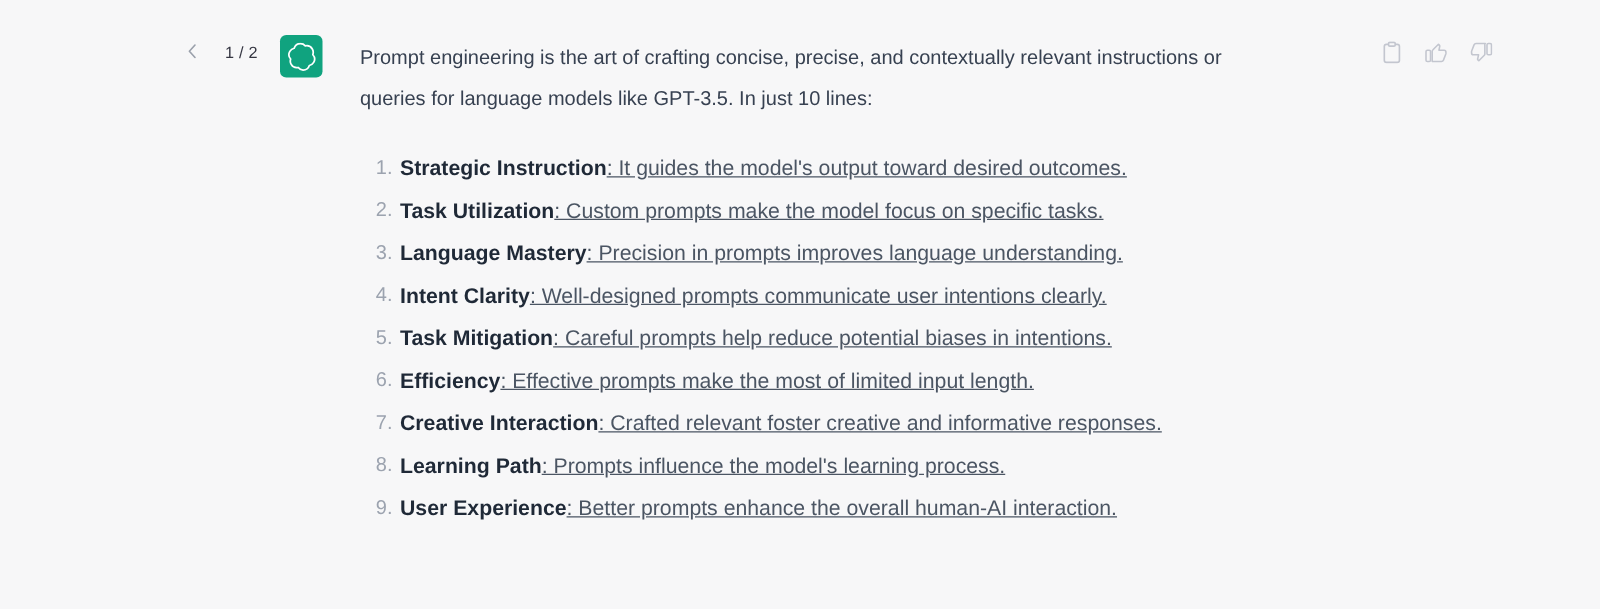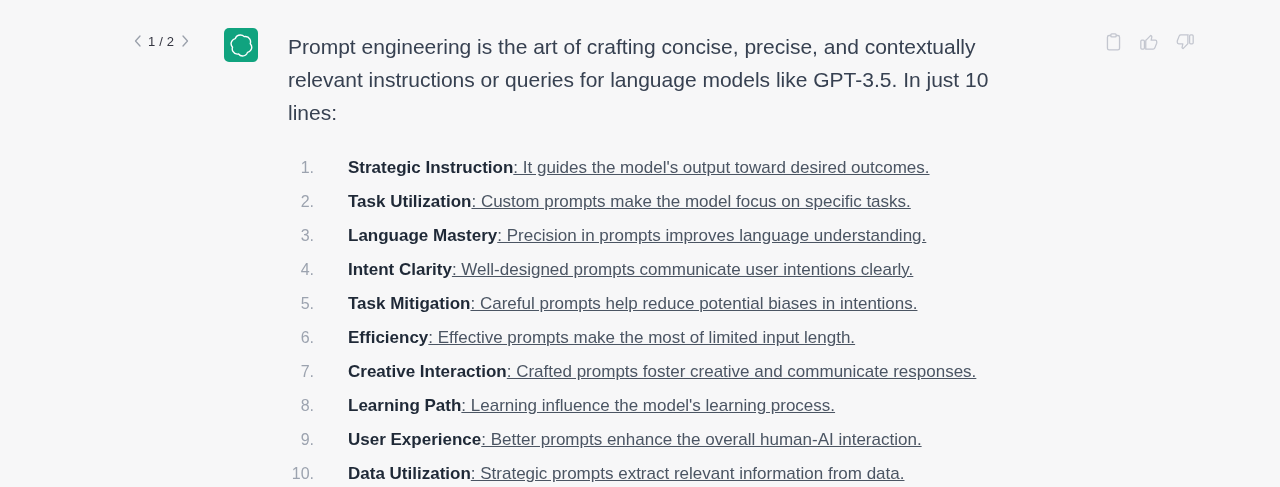--- a/index.html
+++ b/index.html
@@ -17,25 +17,25 @@
   .message-row {
     position: relative;
     width: 1280px;
     height: 487px;
     box-sizing: border-box;
   }
 
   
   .pagination {
     position: absolute;
-    left: 132px;
+    left: 148px;
     top: 34px;
     display: flex;
     align-items: center;
-    gap: 6px;
+    gap: 22px;
     color: #9aa0ab;
     font-size: 13px;
     line-height: 1;
     user-select: none;
   }
   .pagination .chev {
     width: 10px;
     height: 14px;
     display: flex;
     align-items: center;
@@ -68,21 +68,21 @@
   
   .content {
     position: absolute;
     left: 288px;
     top: 30px;
     width: 740px;
     color: #343541;
   }
 
   .intro {
-    font-size: 21px;
+    font-size: 16px;
     line-height: 33px;
     color: #374151;
     margin: 0;
     letter-spacing: 0;
   }
 
   .list {
     list-style: none;
     margin: 22px 0 0 0;
     padding: 0;
@@ -99,21 +99,20 @@
     position: absolute;
     left: 0;
     width: 26px;
     text-align: right;
     color: #9ca3af;
     font-size: 16px;
   }
   .list li .term {
     font-weight: bold;
     color: #1f2937;
-    margin-left: 28px;
   }
   .list li .desc {
     color: #4b5563;
     text-decoration: underline;
   }
 
   
   .actions {
     position: absolute;
     right: 85px;
@@ -178,30 +177,27 @@
       <li>
         <span class="marker">4.</span><span class="term">Intent Clarity</span><span class="desc">: Well-designed prompts communicate user intentions clearly.</span>
       </li>
       <li>
         <span class="marker">5.</span><span class="term">Task Mitigation</span><span class="desc">: Careful prompts help reduce potential biases in intentions.</span>
       </li>
       <li>
         <span class="marker">6.</span><span class="term">Efficiency</span><span class="desc">: Effective prompts make the most of limited input length.</span>
       </li>
       <li>
-        <span class="marker">7.</span><span class="term">Creative Interaction</span><span class="desc">: Crafted prompts foster creative and communicate responses.</span>
-      </li>
-      <li>
-        <span class="marker">8.</span><span class="term">Learning Path</span><span class="desc">: Learning influence the model's learning process.</span>
+        <span class="marker">7.</span><span class="term">Creative Interaction</span><span class="desc">: Crafted relevant foster creative and informative responses.</span>
+      </li>
+      <li>
+        <span class="marker">8.</span><span class="term">Learning Path</span><span class="desc">: Prompts influence the model's learning process.</span>
       </li>
       <li>
         <span class="marker">9.</span><span class="term">User Experience</span><span class="desc">: Better prompts enhance the overall human-AI interaction.</span>
-      </li>
-      <li>
-        <span class="marker">10.</span><span class="term">Data Utilization</span><span class="desc">: Strategic prompts extract relevant information from data.</span>
       </li>
     </ol>
   </div>
 
   <div class="actions">
     <span class="act">
       <svg width="17" height="18" viewBox="0 0 18 19" fill="none" aria-hidden="true">
         <rect x="2.6" y="2.6" width="12.8" height="15.2" rx="1.8" stroke="currentColor" stroke-width="1.4"></rect>
         <rect x="6.2" y="0.9" width="5.6" height="3.2" rx="1" fill="#f7f7f8" stroke="currentColor" stroke-width="1.4"></rect>
       </svg>

